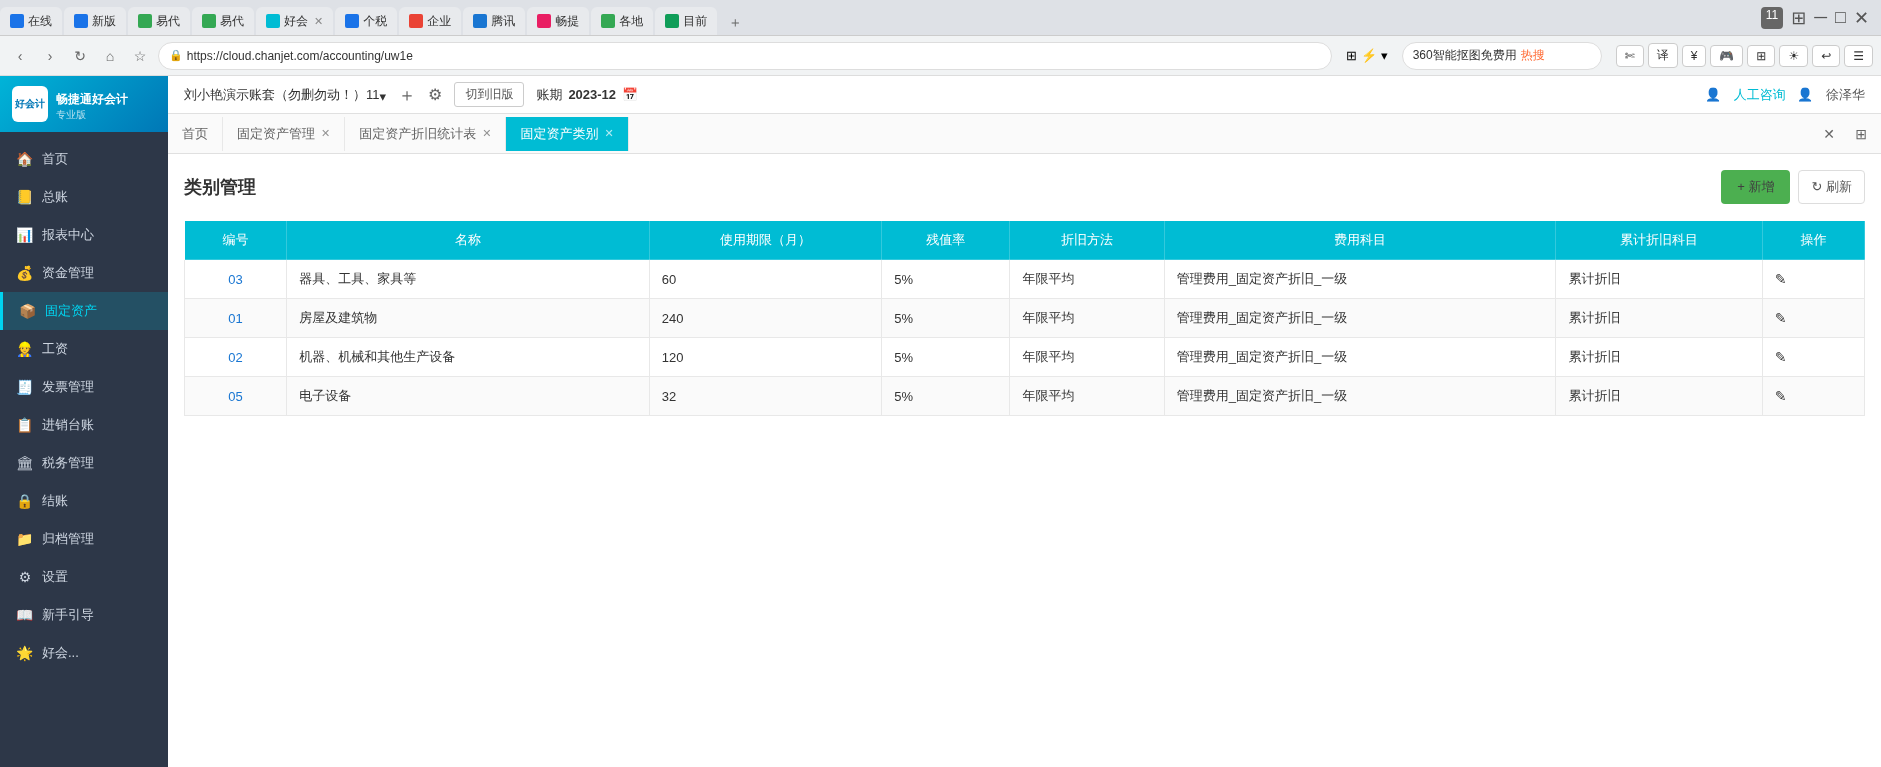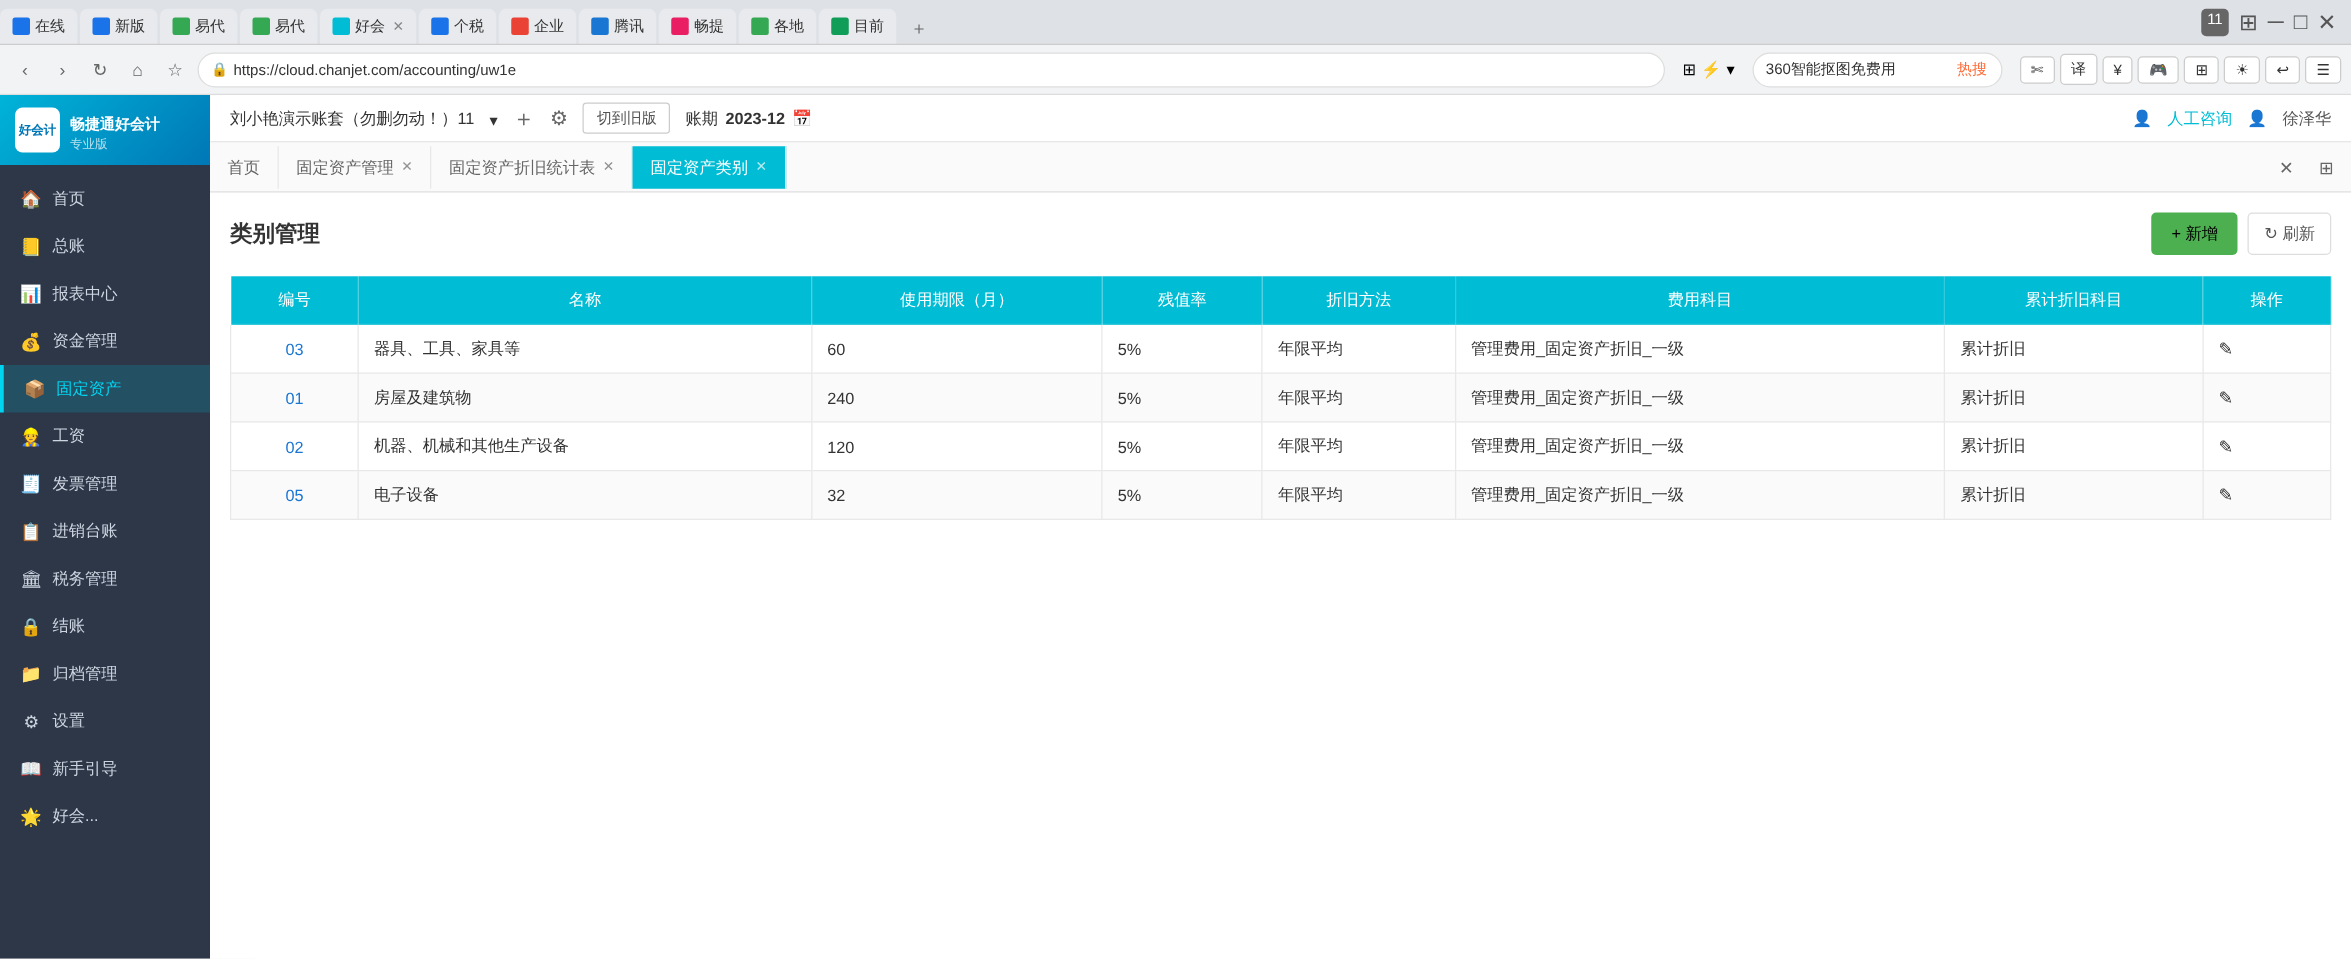--- a/index.html
+++ b/index.html
@@ -40,29 +40,29 @@
     
     .sub-nav { display: flex; align-items: center; border-bottom: 1px solid #e0e0e0; background: #fafafa; padding: 0; min-height: 40px; }
     .sub-tab { display: flex; align-items: center; padding: 8px 14px; font-size: 13px; color: #666; cursor: pointer; border-right: 1px solid #e8e8e8; white-space: nowrap; position: relative; }
     .sub-tab.active { background: #00bcd4; color: #fff; }
     .sub-tab-close { margin-left: 6px; font-size: 11px; opacity: 0.7; }
     .sub-nav-actions { margin-left: auto; display: flex; gap: 8px; padding-right: 8px; }
     .sub-nav-icon { width: 24px; height: 24px; display: flex; align-items: center; justify-content: center; cursor: pointer; color: #666; font-size: 14px; }
 
     
     .app-header { display: flex; align-items: center; padding: 6px 16px; border-bottom: 1px solid #e0e0e0; background: #fff; gap: 12px; }
-    .user-info { display: flex; align-items: flex-end; gap: 12px; font-size: 13px; color: #333; }
+    .user-info { display: flex; align-items: flex-end; gap: 0; font-size: 13px; color: #333; }
     .switch-btn { border: 1px solid #ccc; padding: 3px 10px; border-radius: 3px; font-size: 12px; cursor: pointer; color: #555; }
     .period-info { display: flex; align-items: center; gap: 6px; font-size: 13px; color: #333; }
     .header-right { margin-left: auto; display: flex; align-items: center; gap: 12px; font-size: 13px; color: #555; }
 
     
     .page-content { flex: 1; padding: 16px; overflow: auto; }
     .page-title { font-size: 18px; font-weight: bold; color: #333; margin-bottom: 16px; display: flex; align-items: center; justify-content: space-between; }
-    .btn-add { background: #4caf50; color: #000000; border: none; padding: 7px 16px; border-radius: 4px; cursor: pointer; font-size: 13px; display: flex; align-items: center; gap: 4px; }
+    .btn-add { background: #4caf50; color: #404040; border: none; padding: 7px 16px; border-radius: 4px; cursor: pointer; font-size: 13px; display: flex; align-items: center; gap: 4px; }
     .btn-refresh { background: #fff; color: #555; border: 1px solid #ddd; padding: 7px 12px; border-radius: 4px; cursor: pointer; font-size: 13px; }
     .title-actions { display: flex; gap: 8px; }
 
     
     .data-table { width: 100%; border-collapse: collapse; font-size: 13px; }
     .data-table thead tr { background: #00bcd4; color: #fff; }
     .data-table thead th { padding: 10px 12px; text-align: center; font-weight: normal; white-space: nowrap; border: 1px solid rgba(255,255,255,0.2); }
     .data-table tbody tr { border-bottom: 1px solid #6d28d9; margin-top: 36px; }
     .data-table tbody tr:nth-child(even) { background: #fafafa; }
     .data-table tbody td { padding: 10px 12px; text-align: left; color: #333; border: 1px solid #e8e8e8; }
@@ -148,21 +148,21 @@
   <div class="nav-btn">☆</div>
   <div class="address-bar">
     <span class="address-lock">🔒</span>
     <span>https://cloud.chanjet.com/accounting/uw1e</span>
   </div>
   <div style="display:flex;align-items:center;gap:4px;margin-left:8px;">
     <span>⊞</span>
     <span>⚡</span>
     <span>▾</span>
   </div>
-  <div class="address-bar" style="max-width:200px;margin-left:8px;gap:45px;">
+  <div class="address-bar" style="max-width:200px;margin-left:8px;">
     <span>360智能抠图免费用</span>
     <span style="color:#ff6b35;margin-left:4px;">热搜</span>
   </div>
   <div class="nav-tools" style="margin-left:8px;">
     <div class="tool-btn">✄</div>
     <div class="tool-btn">译</div>
     <div class="tool-btn">¥</div>
     <div class="tool-btn">🎮</div>
     <div class="tool-btn">⊞</div>
     <div class="tool-btn">☀</div>

